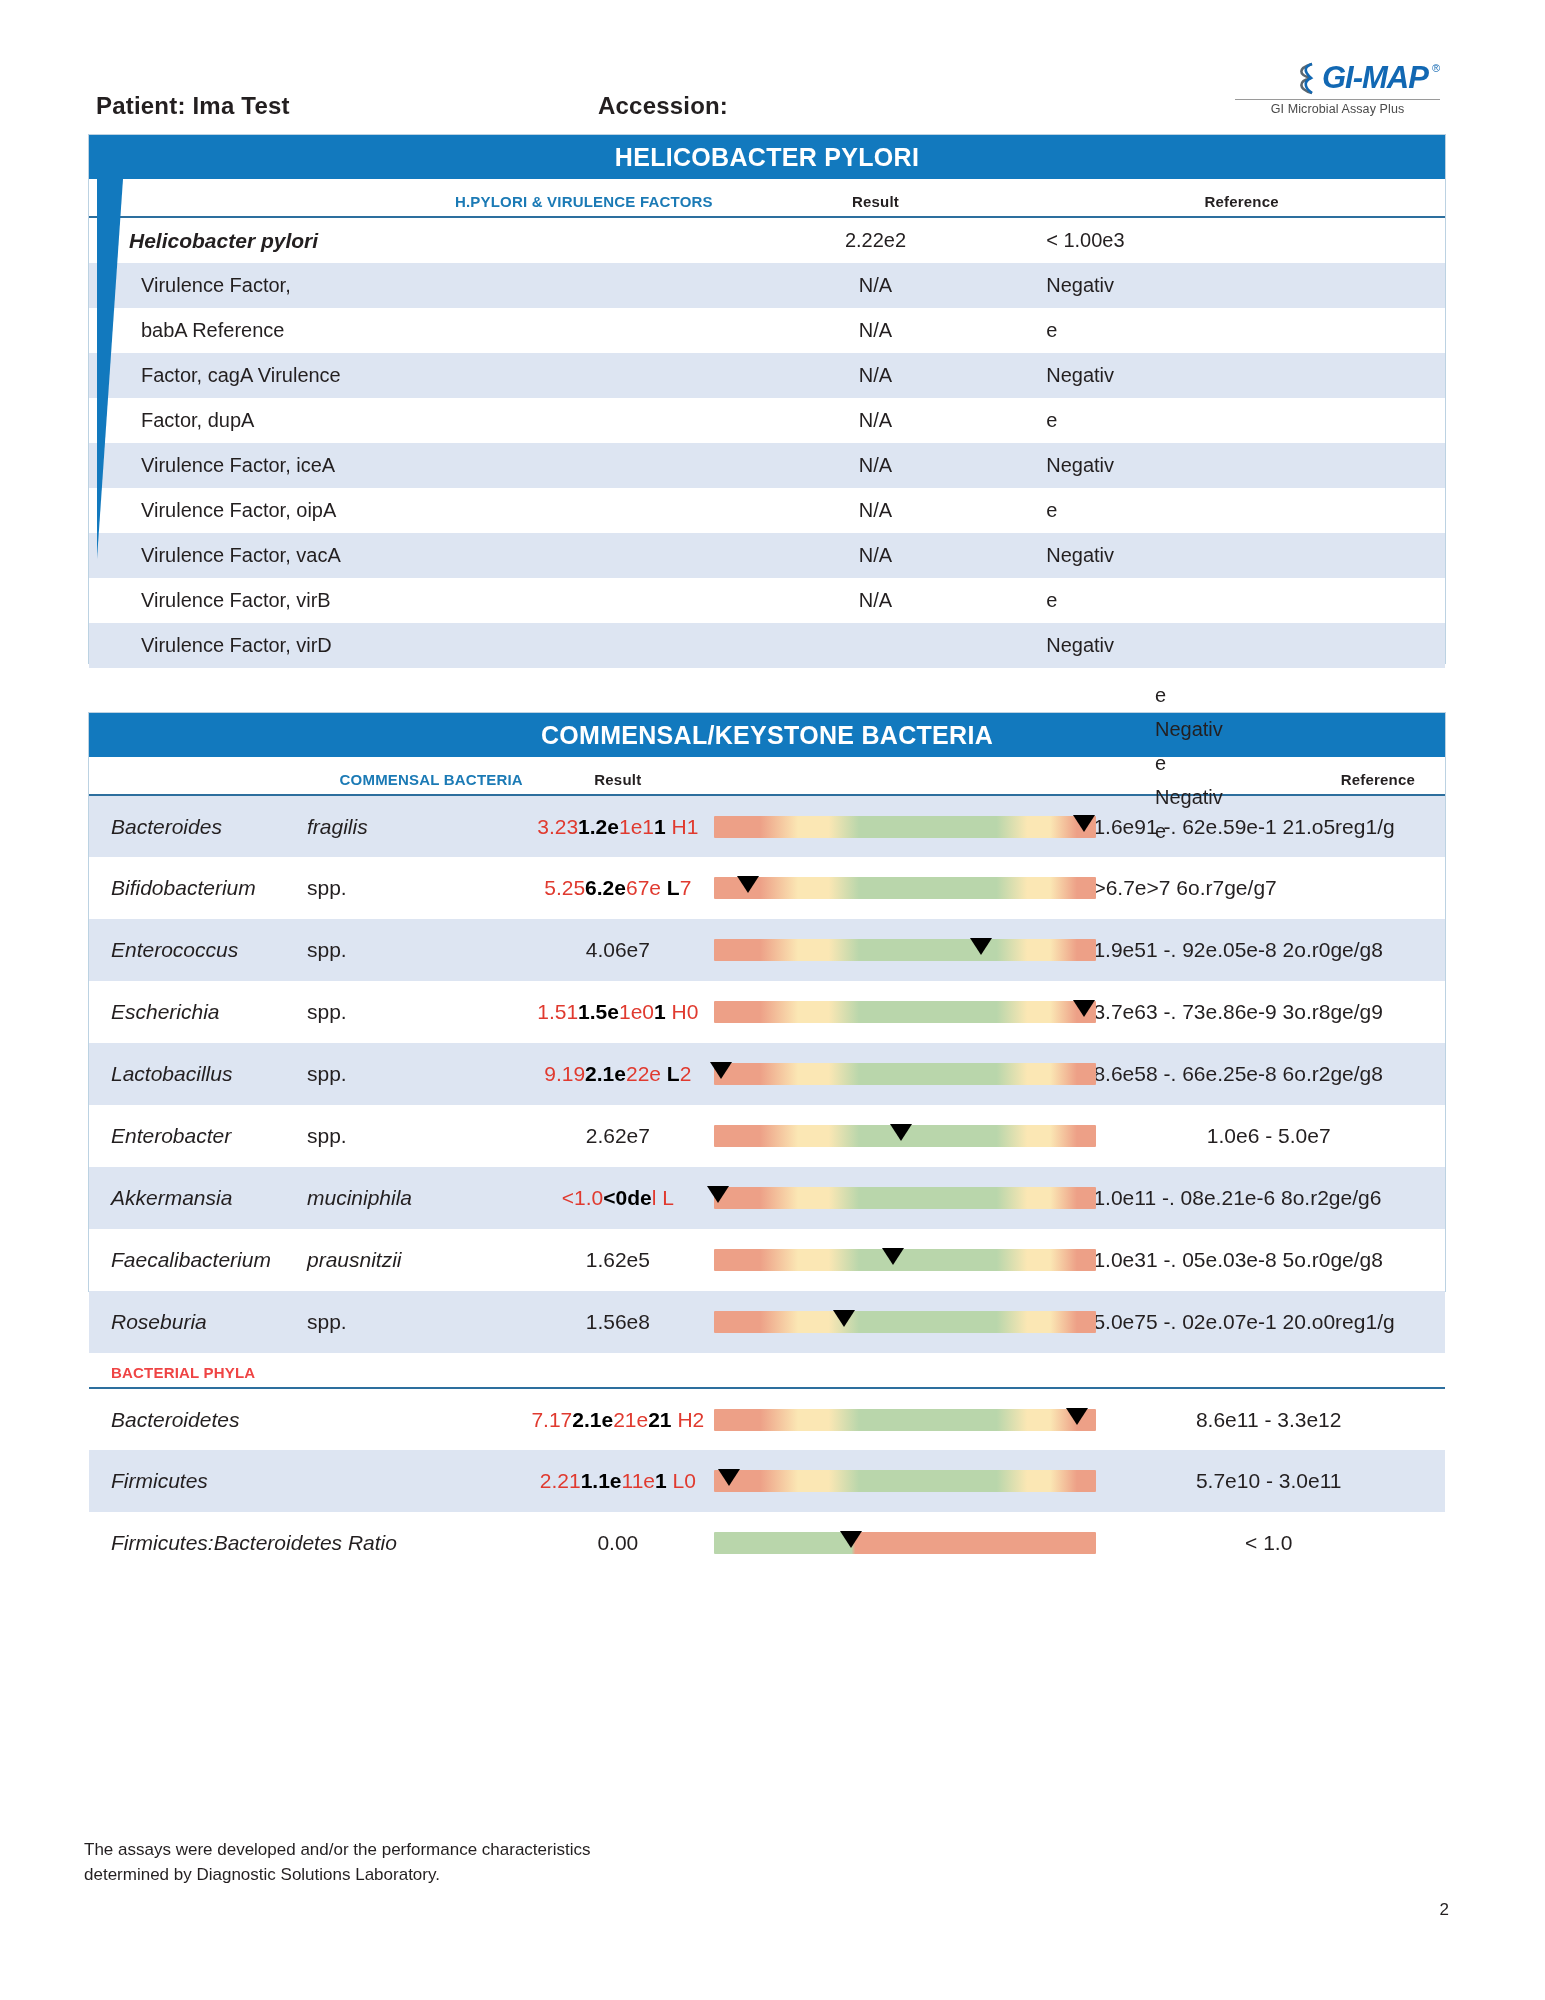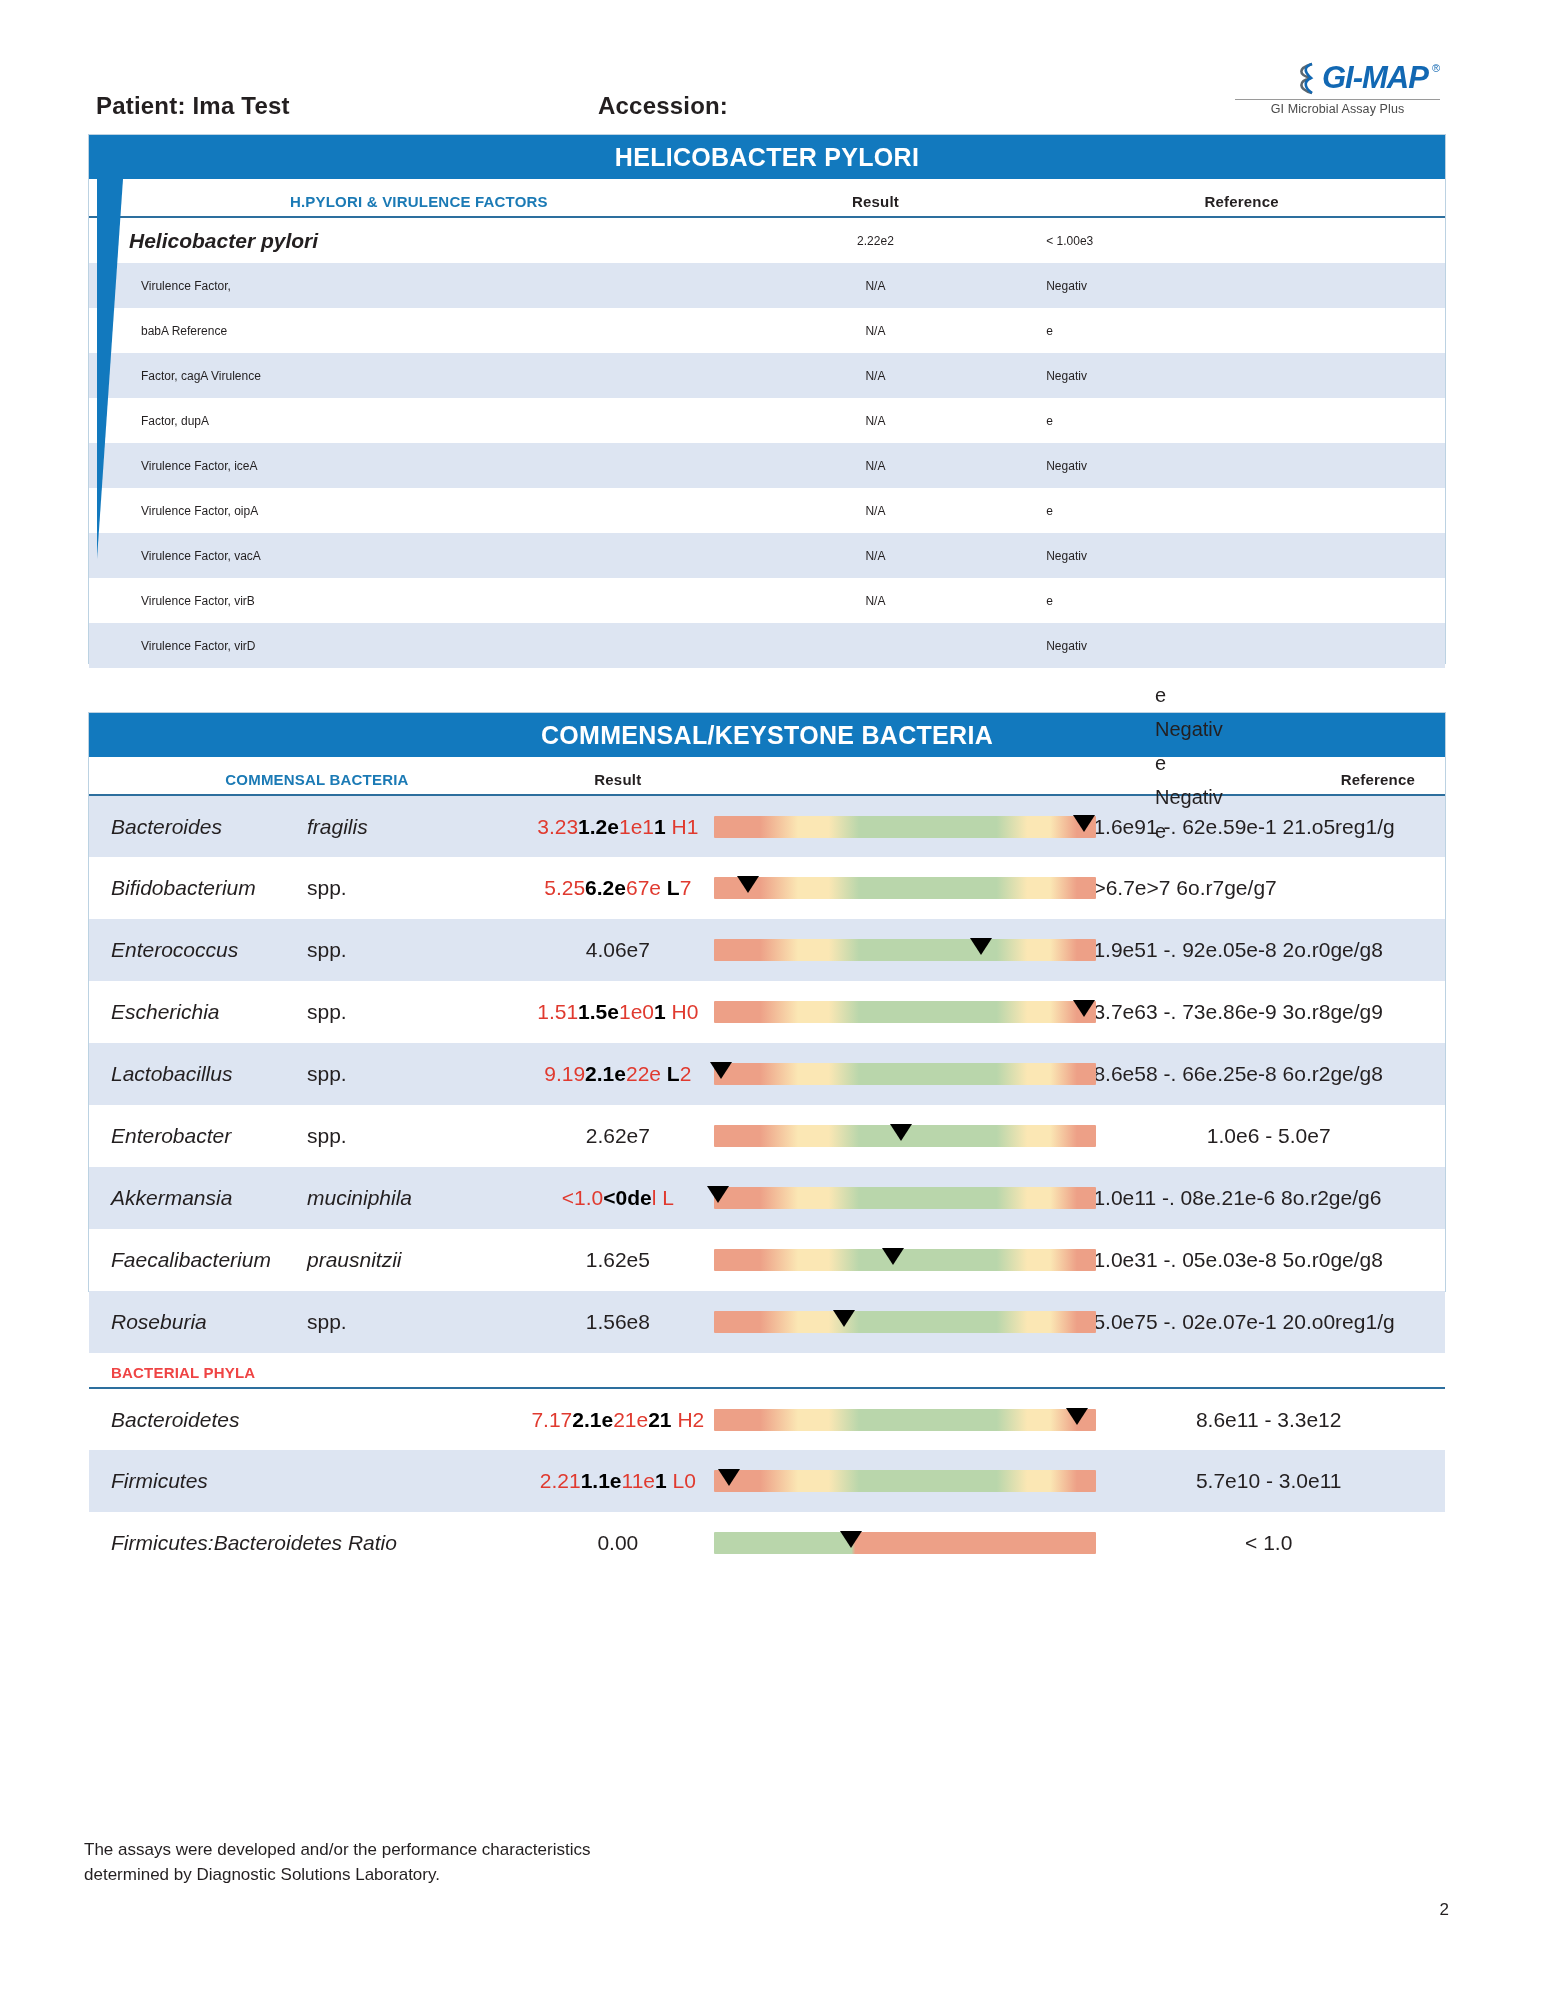--- a/index.html
+++ b/index.html
@@ -24,26 +24,26 @@
   
   .panel{position:absolute;left:88px;width:1358px;border:1px solid #bcd2e2;box-sizing:border-box;background:#fff;}
   .bar{background:#1279be;color:#fff;font-size:25px;font-weight:bold;text-align:center;
        letter-spacing:.3px;line-height:44px;height:44px;}
 
   .wedge{position:absolute;left:8px;top:44px;width:0;height:0;
          border-left:26px solid #1279be;border-bottom:380px solid transparent;}
 
   
   table{border-collapse:collapse;width:100%;table-layout:fixed;}
-  .colhead th{font-size:15px;color:#1b7ab5;font-weight:bold;text-align:center;padding:14px 0 6px 0;letter-spacing:.2px;}
+  .colhead th{font-size:15px;color:#1b7ab5;font-weight:bold;text-align:right;padding:14px 0 6px 0;letter-spacing:.2px;}
   .colhead th.ctr{color:#231f20;text-align:center;}
   .colhead th.rt{color:#231f20;text-align:right;}
   .rule td{border-bottom:2px solid #2d6f9e;height:0;padding:0;}
 
-  .hp-row td{height:43px;font-size:12px;vertical-align:middle;}
+  .hp-row td{height:43px;font-size:20px;vertical-align:middle;}
   .hp-row.alt td{background:#dde5f2;}
   .hp-name{padding-left:52px;}
   .hp-name.lead{font-style:italic;font-weight:bold;font-size:21px;padding-left:40px;}
   .hp-res{text-align:center;}
   .hp-ref{padding-left:8px;}
 
   
   .overflow-txt{position:absolute;font-size:20px;color:#231f20;white-space:nowrap;z-index:5;}
 
   

